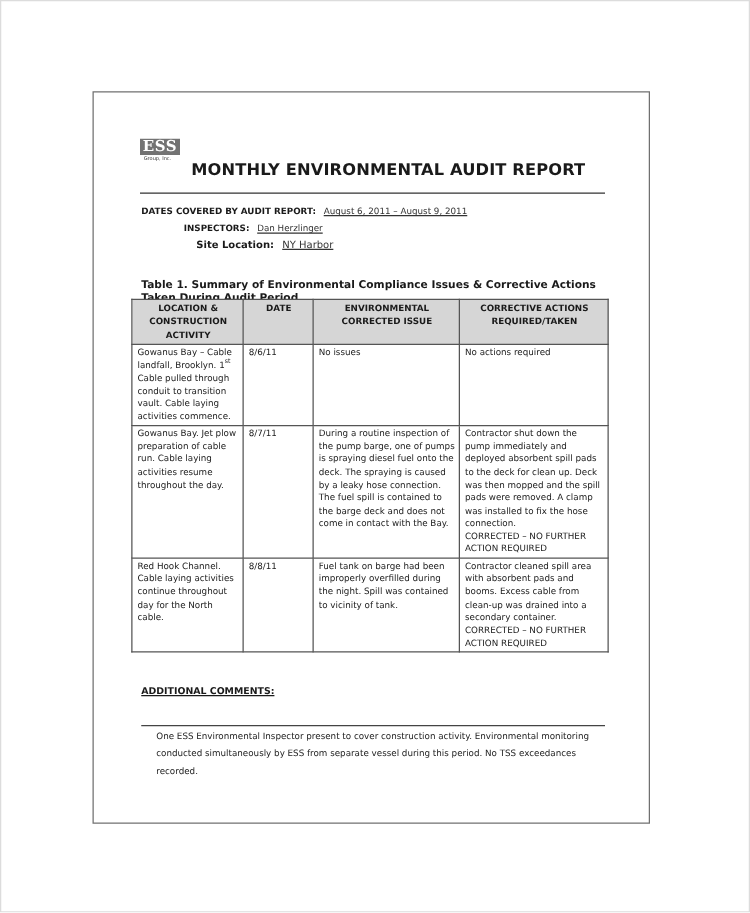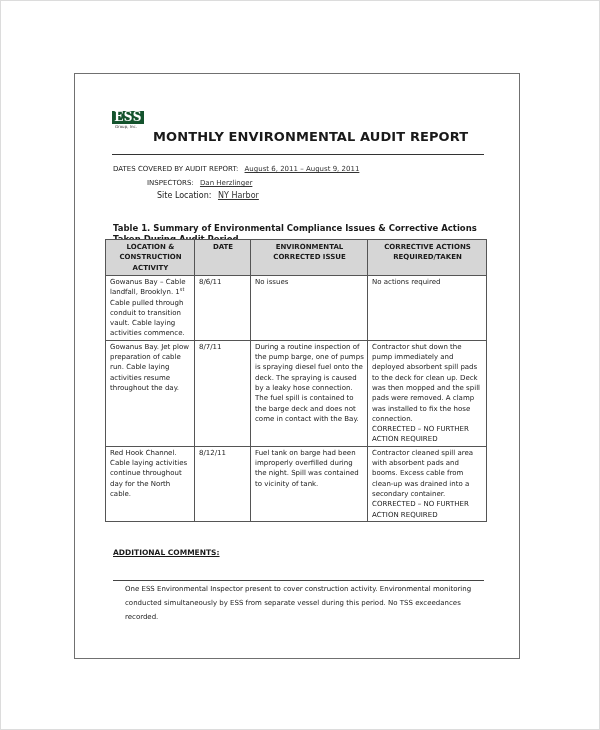--- a/index.html
+++ b/index.html
@@ -23,21 +23,21 @@
     width: 444px; height: 584px;
     border: 1px solid #707070;
     background: #ffffff;
   }
   .logo {
     position: absolute; left: 112px; top: 111px;
     width: 32px; height: 18px;
   }
   .logo-box {
     width: 32px; height: 13px;
-    background: #14532d;
+    background: #737373;
     color: #fff;
     font-family: "DejaVu Serif", serif;
     font-weight: bold;
     font-size: 12px; line-height: 13px;
     text-align: center;
     letter-spacing: 0.5px;
   }
   .logo-sub {
     font-size: 4px; line-height: 5px;
     color: #333;
@@ -51,21 +51,21 @@
     margin-left: 40px;
   }
   .title-rule {
     position: absolute; left: 112px; top: 154px;
     width: 372px; height: 1px; background: #333;
   }
   .field {
     position: absolute; left: 113px;
     font-size: 7px; white-space: nowrap;
   }
-  .field .lbl { font-weight: normal; }
+  .field .lbl { font-weight: bold; }
   .field .val { text-decoration: underline; margin-left: 4px; color: #333; }
   .field.dates .val { display: inline-block; width: 141px; }
   .field.site { font-size: 8px; padding-left: 44px; }
   .table-caption {
     position: absolute; left: 113px; top: 211px;
     width: 380px;
     font-size: 8.5px; font-weight: bold; line-height: 11px; margin-top: 12px;
   }
   table.audit {
     position: absolute; left: 105px; top: 239px;
@@ -170,21 +170,21 @@
       <td>Gowanus Bay. Jet plow preparation of cable run. Cable laying activities resume throughout the day.</td>
       <td>8/7/11</td>
       <td>During a routine inspection of the pump barge, one of pumps is spraying diesel fuel onto the deck. The spraying is caused by a leaky hose connection. The fuel spill is contained to the barge deck and does not come in contact with the Bay.</td>
       <td>
         <div>Contractor shut down the pump immediately and deployed absorbent spill pads to the deck for clean up. Deck was then mopped and the spill pads were removed. A clamp was installed to fix the hose connection.</div>
         <div>CORRECTED – NO FURTHER ACTION REQUIRED</div>
       </td>
     </tr>
     <tr class="r3">
       <td>Red Hook Channel. Cable laying activities continue throughout day for the North cable.</td>
-      <td>8/12/11</td>
+      <td>8/8/11</td>
       <td>Fuel tank on barge had been improperly overfilled during the night. Spill was contained to vicinity of tank.</td>
       <td>
         <div>Contractor cleaned spill area with absorbent pads and booms. Excess cable from clean-up was drained into a secondary container.</div>
         <div>CORRECTED – NO FURTHER ACTION REQUIRED</div>
       </td>
     </tr>
   </tbody>
 </table>
 
 <div class="comments-label">ADDITIONAL COMMENTS:</div>

